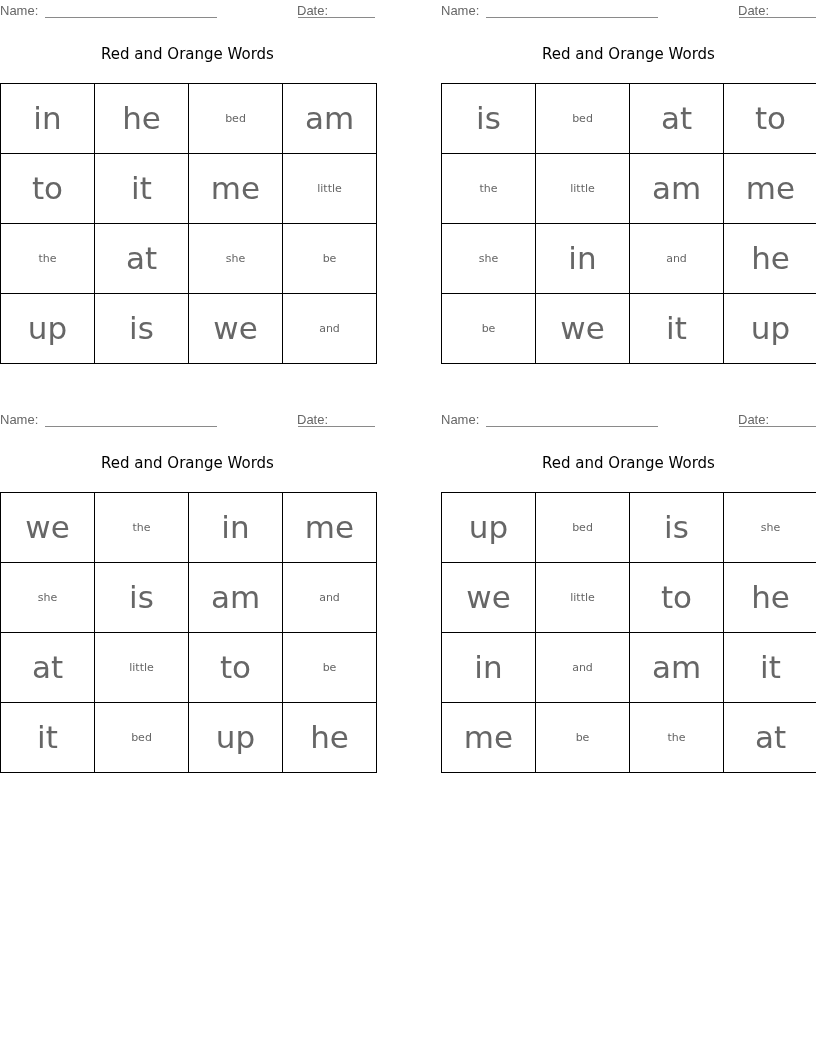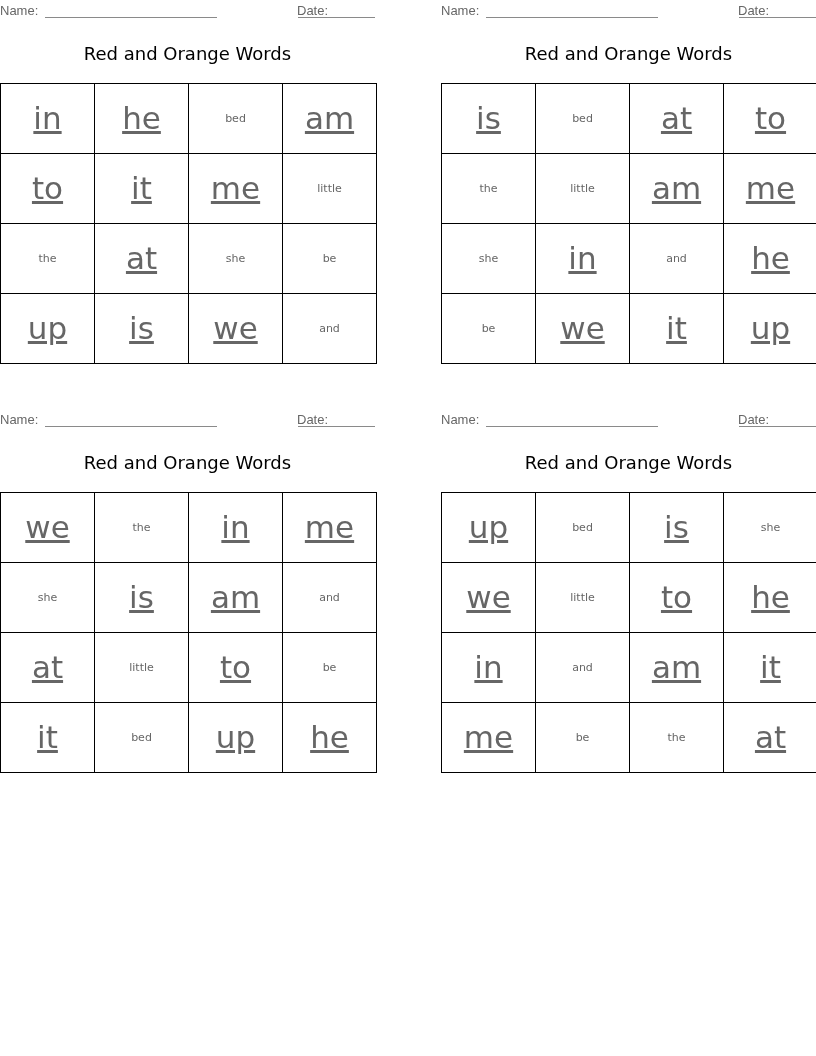--- a/index.html
+++ b/index.html
@@ -62,21 +62,21 @@
       height: 0;
       border-bottom: 1px solid #8a8a8a;
     }
     .title {
       position: absolute;
       top: 40px;
       left: 0;
       width: 375px;
       text-align: center;
       font-family: "DejaVu Sans", sans-serif;
-      font-size: 18px;
+      font-size: 15px;
       color: #000000;
       line-height: 28px;
     }
     .grid {
       position: absolute;
       top: 83px;
       left: 0;
       width: 375px;
       height: 281px;
       border-collapse: collapse;
@@ -88,21 +88,20 @@
       height: 68px;
       padding: 0;
       text-align: center;
       vertical-align: middle;
       font-family: "DejaVu Sans", sans-serif;
       color: #666666;
       line-height: 1;
     }
     .grid td.big {
       font-size: 31px;
-      text-decoration: underline;
     }
     .grid td.small {
       font-size: 11px;
     }
   </style>
 </head>
 <body>
 
 <div id="page">
     <div class="card c0">

